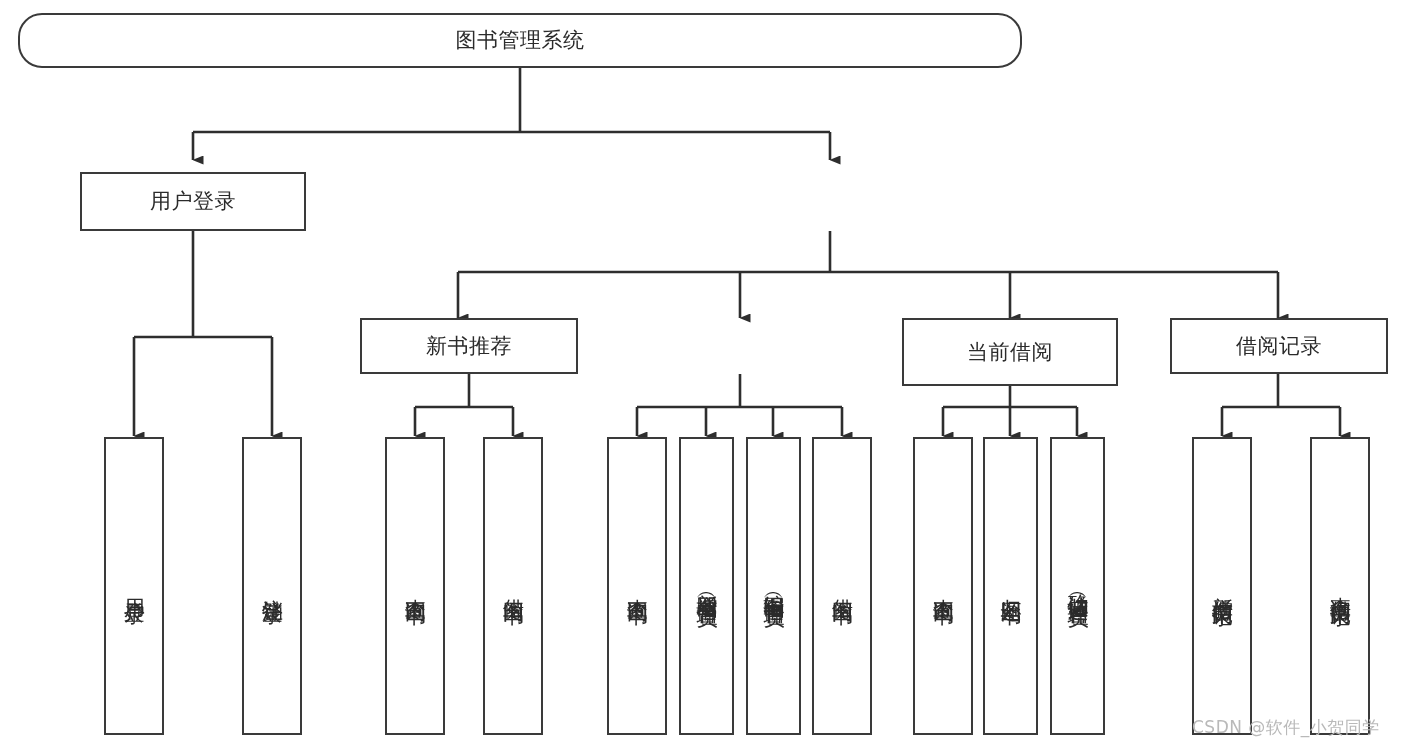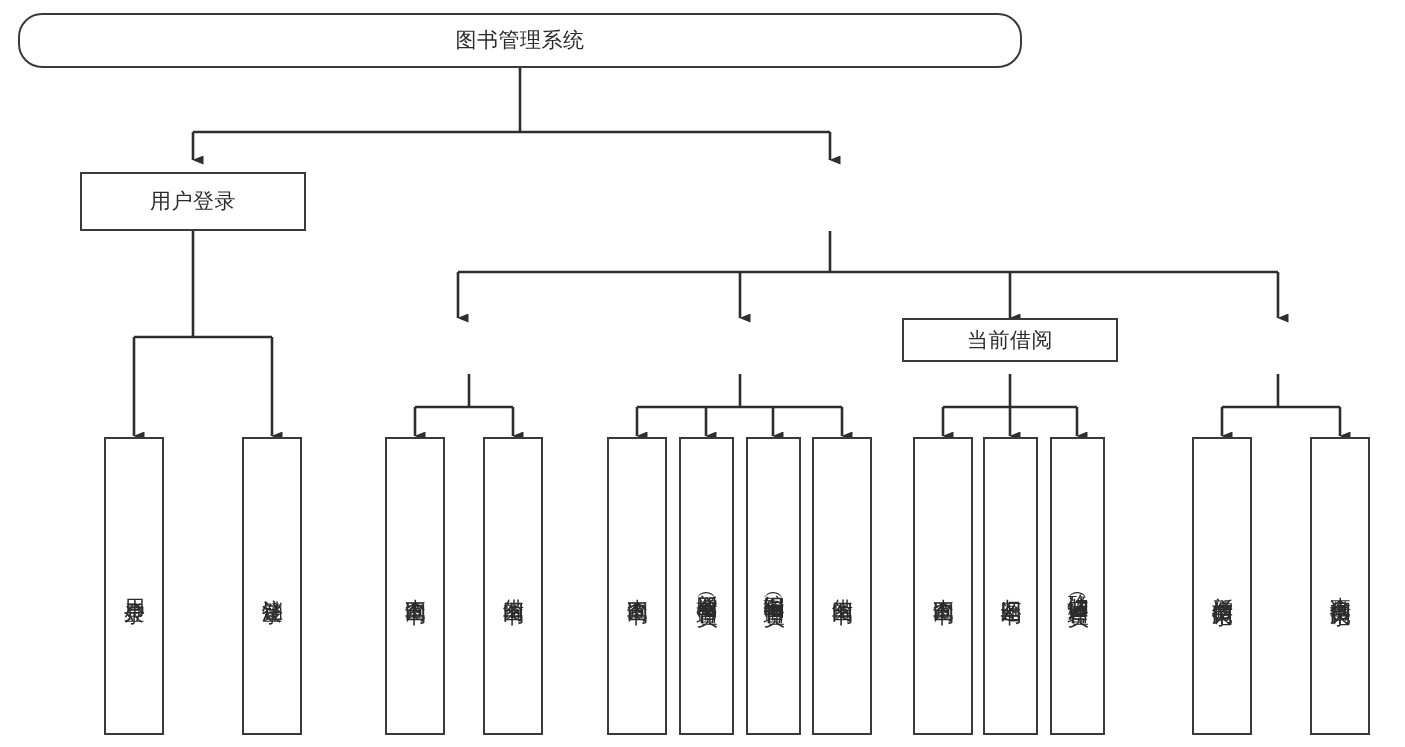--- a/index.html
+++ b/index.html
@@ -124,26 +124,32 @@
 
   <div class="node horiz" style="left:18px; top:13px; width:1004px; height:55px;border-radius:24px;">
     <span class="label">图书管理系统</span>
   </div>
 
   <div class="node horiz" style="left:80px; top:172px; width:226px; height:59px;">
     <span class="label">用户登录</span>
   </div>
 
 
+  <div class="node horiz" style="left:360px; top:318px; width:218px; height:56px;">
+    <span class="label">新书推荐</span>
+  </div>
 
 
-  <div class="node horiz" style="left:902px; top:318px; width:216px; height:44px;">
+  <div class="node horiz" style="left:902px; top:318px; width:216px; height:68px;">
     <span class="label">当前借阅</span>
   </div>
 
+  <div class="node horiz" style="left:1170px; top:318px; width:218px; height:56px;">
+    <span class="label">借阅记录</span>
+  </div>
 
   <div class="node vert" style="left:104px; top:437px; width:60px; height:298px;">
     <span class="label">用户登录</span>
   </div>
   <div class="node vert" style="left:242px; top:437px; width:60px; height:298px;">
     <span class="label">注销登录</span>
   </div>
 
   <div class="node vert" style="left:385px; top:437px; width:60px; height:298px;">
     <span class="label">查询图书</span>
@@ -175,14 +181,15 @@
     <span class="label">确认归还（管理员）</span>
   </div>
 
   <div class="node vert" style="left:1192px; top:437px; width:60px; height:298px;">
     <span class="label">新增借阅记录</span>
   </div>
   <div class="node vert" style="left:1310px; top:437px; width:60px; height:298px;">
     <span class="label">查询借阅记录</span>
   </div>
 
+  <div class="watermark" style="left:1192px; top:716px;">CSDN @软件_小贺同学</div>
 
 </div>
 
 </body></html>

